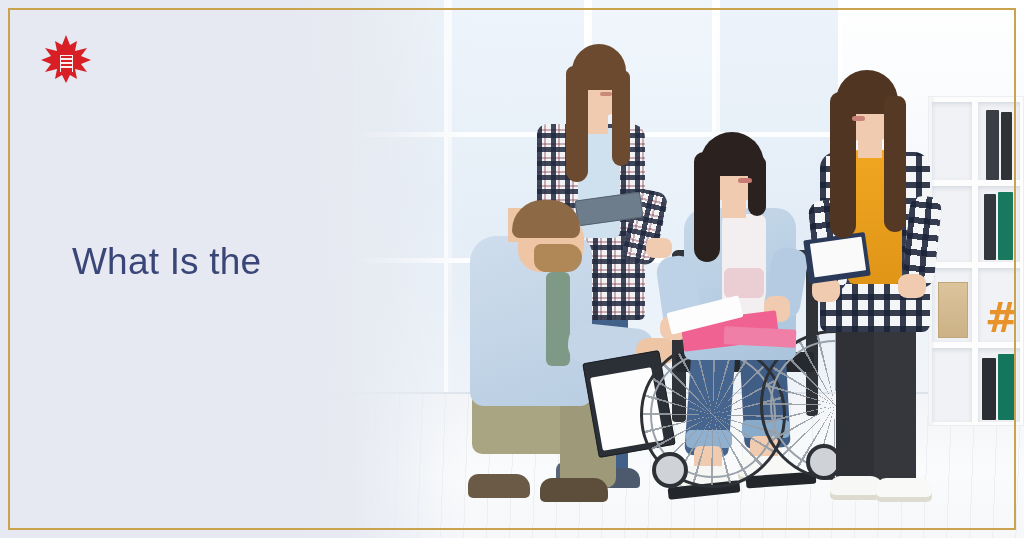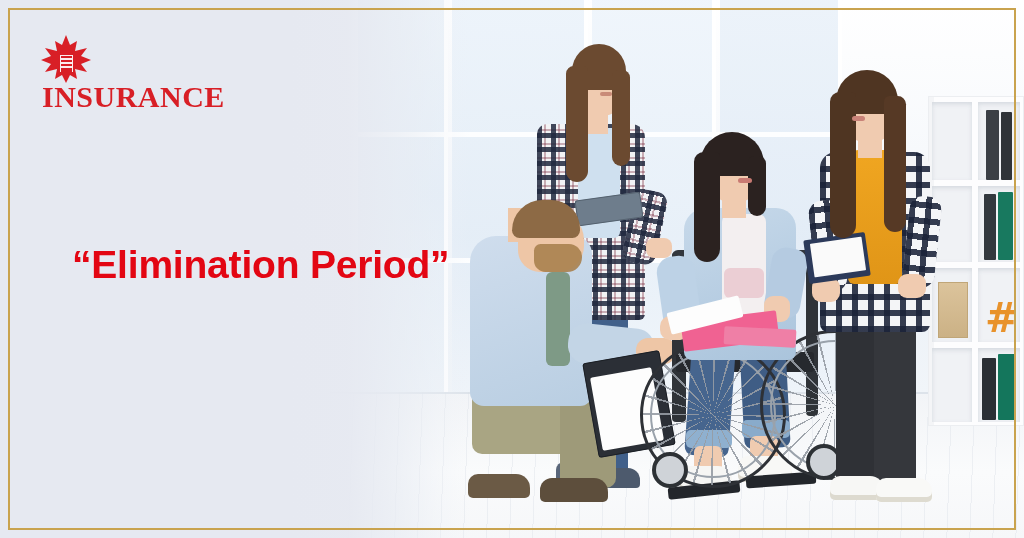--- a/index.html
+++ b/index.html
@@ -358,22 +358,21 @@
 
   <div class="wash"></div>
 
   <div class="logo">
     <svg class="leaf" viewBox="0 0 52 50">
       <path fill="#d81f26" d="M26 1 L30 11 L37 7 L35 17 L47 14 L41 22 L51 26 L41 30 L47 38 L35 35 L37 45 L30 41 L26 49 L22 41 L15 45 L17 35 L5 38 L11 30 L1 26 L11 22 L5 14 L17 17 L15 7 L22 11 Z"></path>
       <rect x="20" y="20" width="13" height="18" fill="#ffffff" opacity=".92"></rect>
       <path fill="#d81f26" d="M21 22 h11 v2 h-11 z M21 26 h11 v2 h-11 z M21 30 h11 v2 h-11 z M21 34 h11 v4 h-11 z"></path>
       <path fill="#d81f26" d="M26 12 l8 9 h-16 z"></path>
     </svg>
-    <div class="logo-ins">INSURANCE</div>
   </div>
 
   <div class="headline">
-    <div class="h-line2">“Elimination Period”</div>
+    <div class="h-line1">What Is the</div>
   </div>
 
   <div class="frame"></div>
 
 </div>
 
 </body></html>

